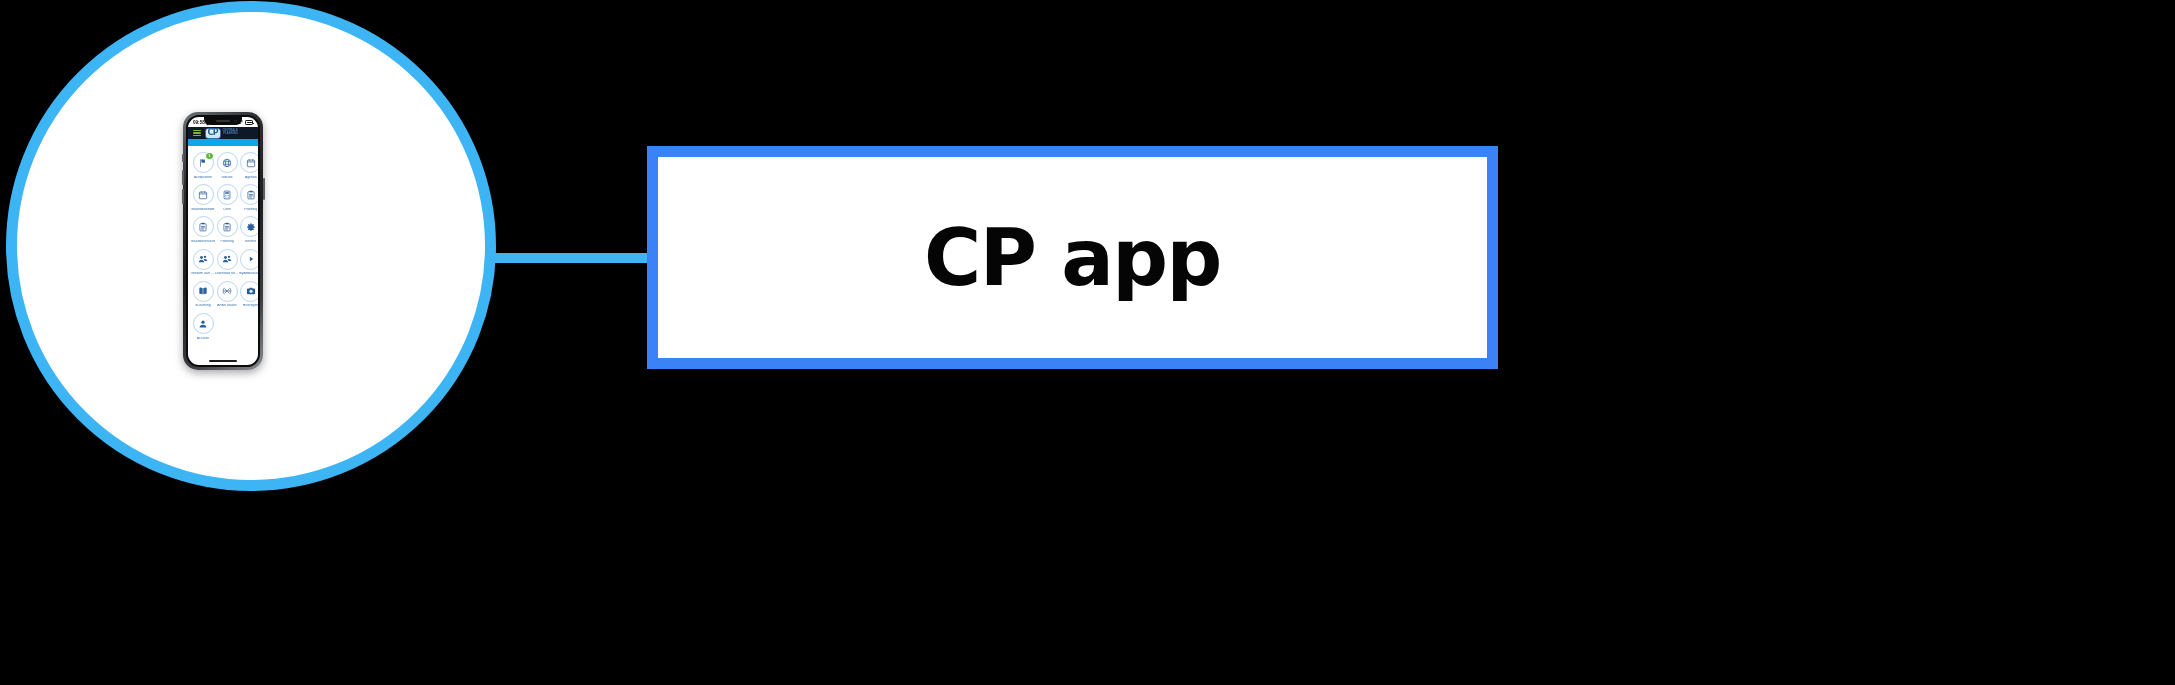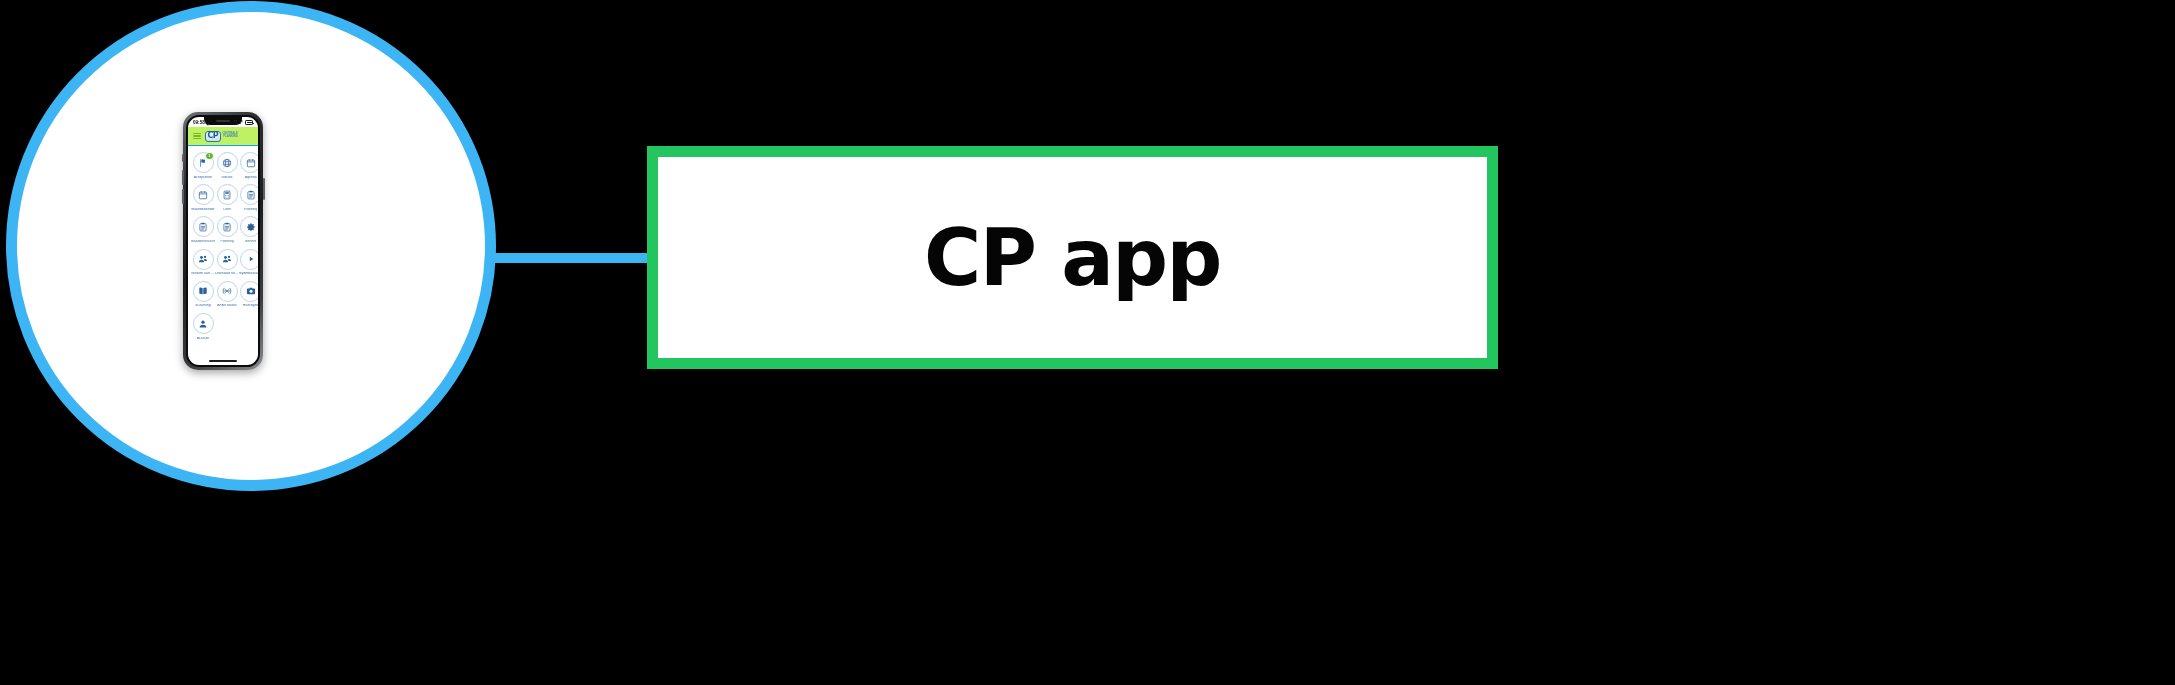--- a/index.html
+++ b/index.html
@@ -40,21 +40,21 @@
   }
 
   
   .label-box {
     position: absolute;
     left: 647px;
     top: 146px;
     width: 851px;
     height: 223px;
     background: #ffffff;
-    border: 11px solid #22c55e;
+    border: 11px solid #3b82f6;
     box-sizing: border-box;
     display: flex;
     align-items: center;
     justify-content: center;
   }
   .label-box-title {
     font-family: "DejaVu Sans", sans-serif;
     font-weight: bold;
     font-size: 78px;
     letter-spacing: -1.5px;
@@ -173,22 +173,22 @@
   .batt i { position:absolute; left:0.5px; top:0.5px; right:0.5px; bottom:0.5px; background:#101010; border-radius:0.5px; display:block;}
 
   
   .app-header {
     height: 19px;
     display: flex;
     align-items: center;
     gap: 4px;
     padding: 0 5px;
     box-sizing: border-box;
-    border-bottom: 1px solid #0ea5e9;
-    background: #bef264;
+    border-bottom: 7px solid #0ea5e9;
+    background: #0f172a;
     text-align: right;
   }
   .hamburger { display:flex; flex-direction:column; gap:1.4px; width:8px; }
   .hamburger span { display:block; height:1.2px; background:#7ab828; border-radius:1px; }
   .logo-wrap { display:flex; align-items:center; gap:2px; }
   .logo-mark {
     display:flex; align-items:center;
     border: 1px solid #2f6fa8;
     border-radius: 3px;
     padding: 0.5px 1.5px;

